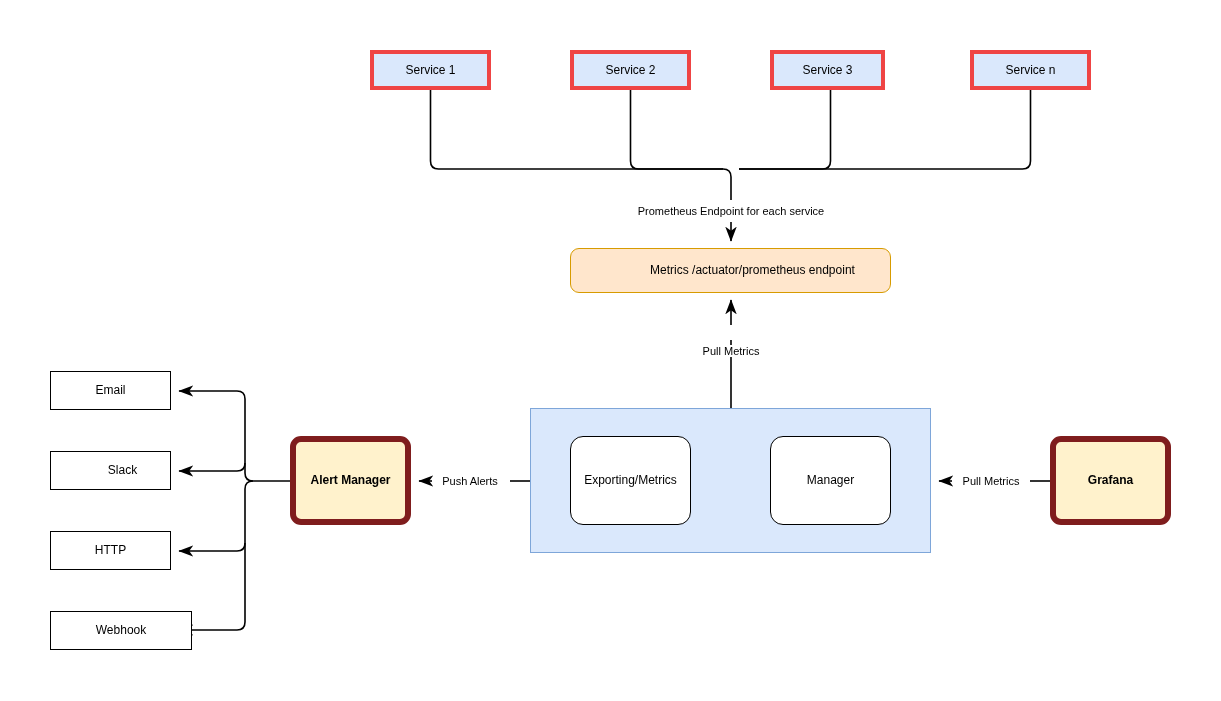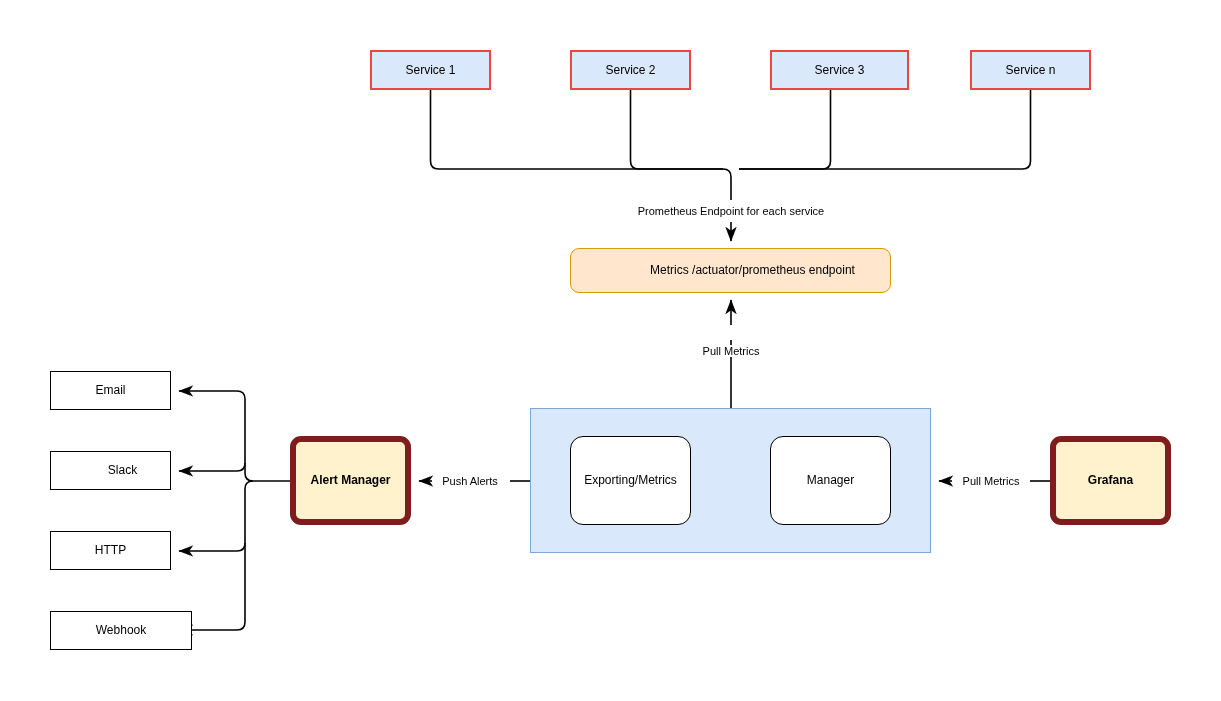--- a/index.html
+++ b/index.html
@@ -34,21 +34,21 @@
     align-items: center;
     justify-content: center;
     text-align: center;
     font-size: 12px;
     line-height: 1.25;
     color: #000000;
     z-index: 3;
   }
   .node-service {
     background: #dae8fc;
-    border: 2px solid #ef4444;
+    border: 4px solid #ef4444;
     border-radius: 0;
   }
   .node-metrics {
     background: #ffe6cc;
     border: 1px solid #d79b00;
     border-radius: 9px;
   }
   .node-yellow {
     background: #fff2cc;
     border: 6px solid #7f1d1d;
@@ -134,21 +134,21 @@
       <path d="M245,622 Q245,630 237,630 L179,630" marker-end="url(#arrow)"></path>
     </g>
   </svg>
 
   <div class="node node-service" style="left:370px;top:50px;width:121px;height:40px;">
     <span>Service 1</span>
   </div>
   <div class="node node-service" style="left:570px;top:50px;width:121px;height:40px;">
     <span>Service 2</span>
   </div>
-  <div class="node node-service" style="left:770px;top:50px;width:139px;height:40px;">
+  <div class="node node-service" style="left:770px;top:50px;width:115px;height:40px;">
     <span>Service 3</span>
   </div>
   <div class="node node-service" style="left:970px;top:50px;width:121px;height:40px;">
     <span>Service n</span>
   </div>
 
   <div class="node node-metrics" style="left:570px;top:248px;width:321px;height:45px;padding-left:44px;">
     <span>Metrics /actuator/prometheus endpoint</span>
   </div>
 

